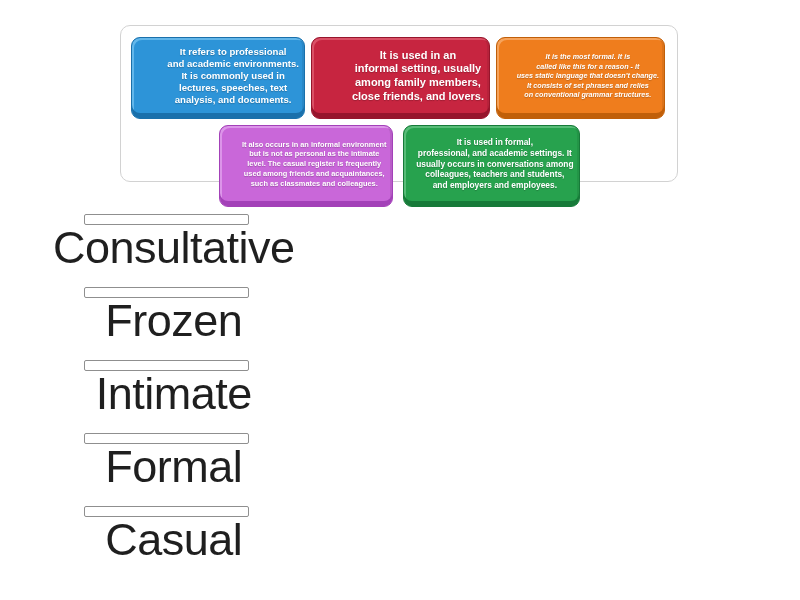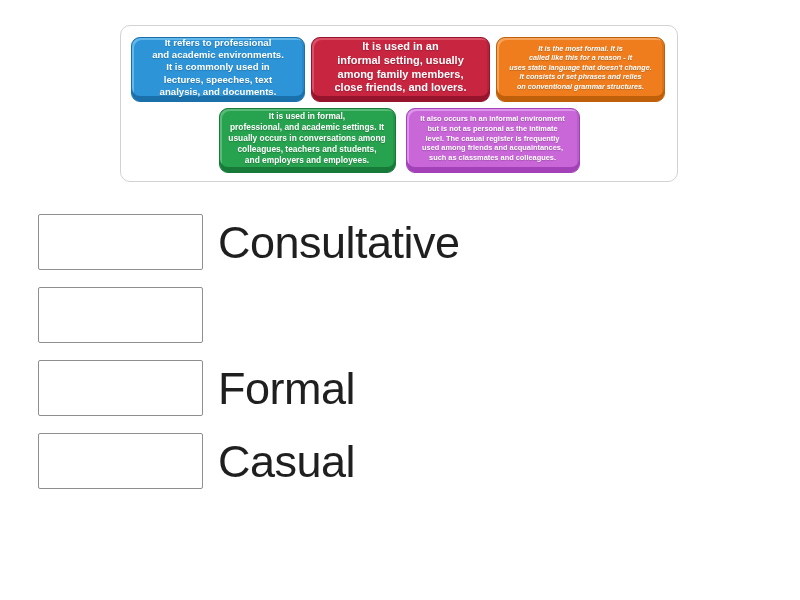--- a/index.html
+++ b/index.html
@@ -38,26 +38,26 @@
   }
   .pool-row.row2 {
     margin-top: 6px;
     justify-content: center;
     gap: 10px;
   }
 
   
   .card {
     position: relative;
-    height: 65px;
+    height: 82px;
     border-radius: 9px;
     box-sizing: border-box;
     display: flex;
     align-items: center;
-    justify-content: center;
+    justify-content: flex-end;
     text-align: center;
     color: #ffffff;
     font-weight: bold;
     cursor: grab;
     background: var(--base);
     border: 1px solid var(--dark);
     box-shadow: inset 0 -5px 0 var(--dark),
                 inset 2px 2px 0 var(--light),
                 inset -2px 0 0 rgba(0,0,0,0.08);
   }
@@ -81,20 +81,21 @@
   .match-list {
     position: absolute;
     left: 38px;
     top: 214px;
   }
   .match-row {
     display: flex;
     align-items: center;
     height: 56px;
     margin-bottom: 17px;
+    flex-direction: column;
   }
   .drop-box {
     width: 165px;
     height: 56px;
     box-sizing: border-box;
     background: #ffffff;
     border: 1px solid #8f8f8f;
     border-radius: 2px;
   }
   .match-label {
@@ -128,44 +129,49 @@
       </div>
       <div class="card c2" style="--base: #EF7D1D; --light: #F6A35B; --dark: #C05F09; color: rgb(255, 255, 255);">
         <div class="card-text">It is the most formal. It is
 called like this for a reason - it
 uses static language that doesn't change.
 It consists of set phrases and relies
 on conventional grammar structures.</div>
       </div>
     </div>
     <div class="pool-row row2">
+      <div class="card c4" style="--base: #C967D9; --light: #DC95E9; --dark: #A341B8; color: rgb(255, 255, 255);">
+        <div class="card-text">It also occurs in an informal environment
+but is not as personal as the intimate
+level. The casual register is frequently
+used among friends and acquaintances,
+such as classmates and colleagues.</div>
+      </div>
       <div class="card c3" style="--base: #27A24E; --light: #58BC78; --dark: #177A39; color: rgb(255, 255, 255);">
         <div class="card-text">It is used in formal,
 professional, and academic settings. It
 usually occurs in conversations among
 colleagues, teachers and students,
 and employers and employees.</div>
-      </div>
-      <div class="card c4" style="--base: #C967D9; --light: #DC95E9; --dark: #A341B8; color: rgb(255, 255, 255);">
-        <div class="card-text">It also occurs in an informal environment
-but is not as personal as the intimate
-level. The casual register is frequently
-used among friends and acquaintances,
-such as classmates and colleagues.</div>
       </div>
     </div>
   </div>
 
   <div class="match-list">
     <div class="match-row">
       <div class="drop-box"></div>
       <div class="match-label">Consultative</div>
     </div>
     <div class="match-row">
       <div class="drop-box"></div>
+      <div class="match-label">Frozen</div>
+    </div>
+    <div class="match-row">
+      <div class="drop-box"></div>
+      <div class="match-label">Intimate</div>
     </div>
     <div class="match-row">
       <div class="drop-box"></div>
       <div class="match-label">Formal</div>
     </div>
     <div class="match-row">
       <div class="drop-box"></div>
       <div class="match-label">Casual</div>
     </div>
   </div>

